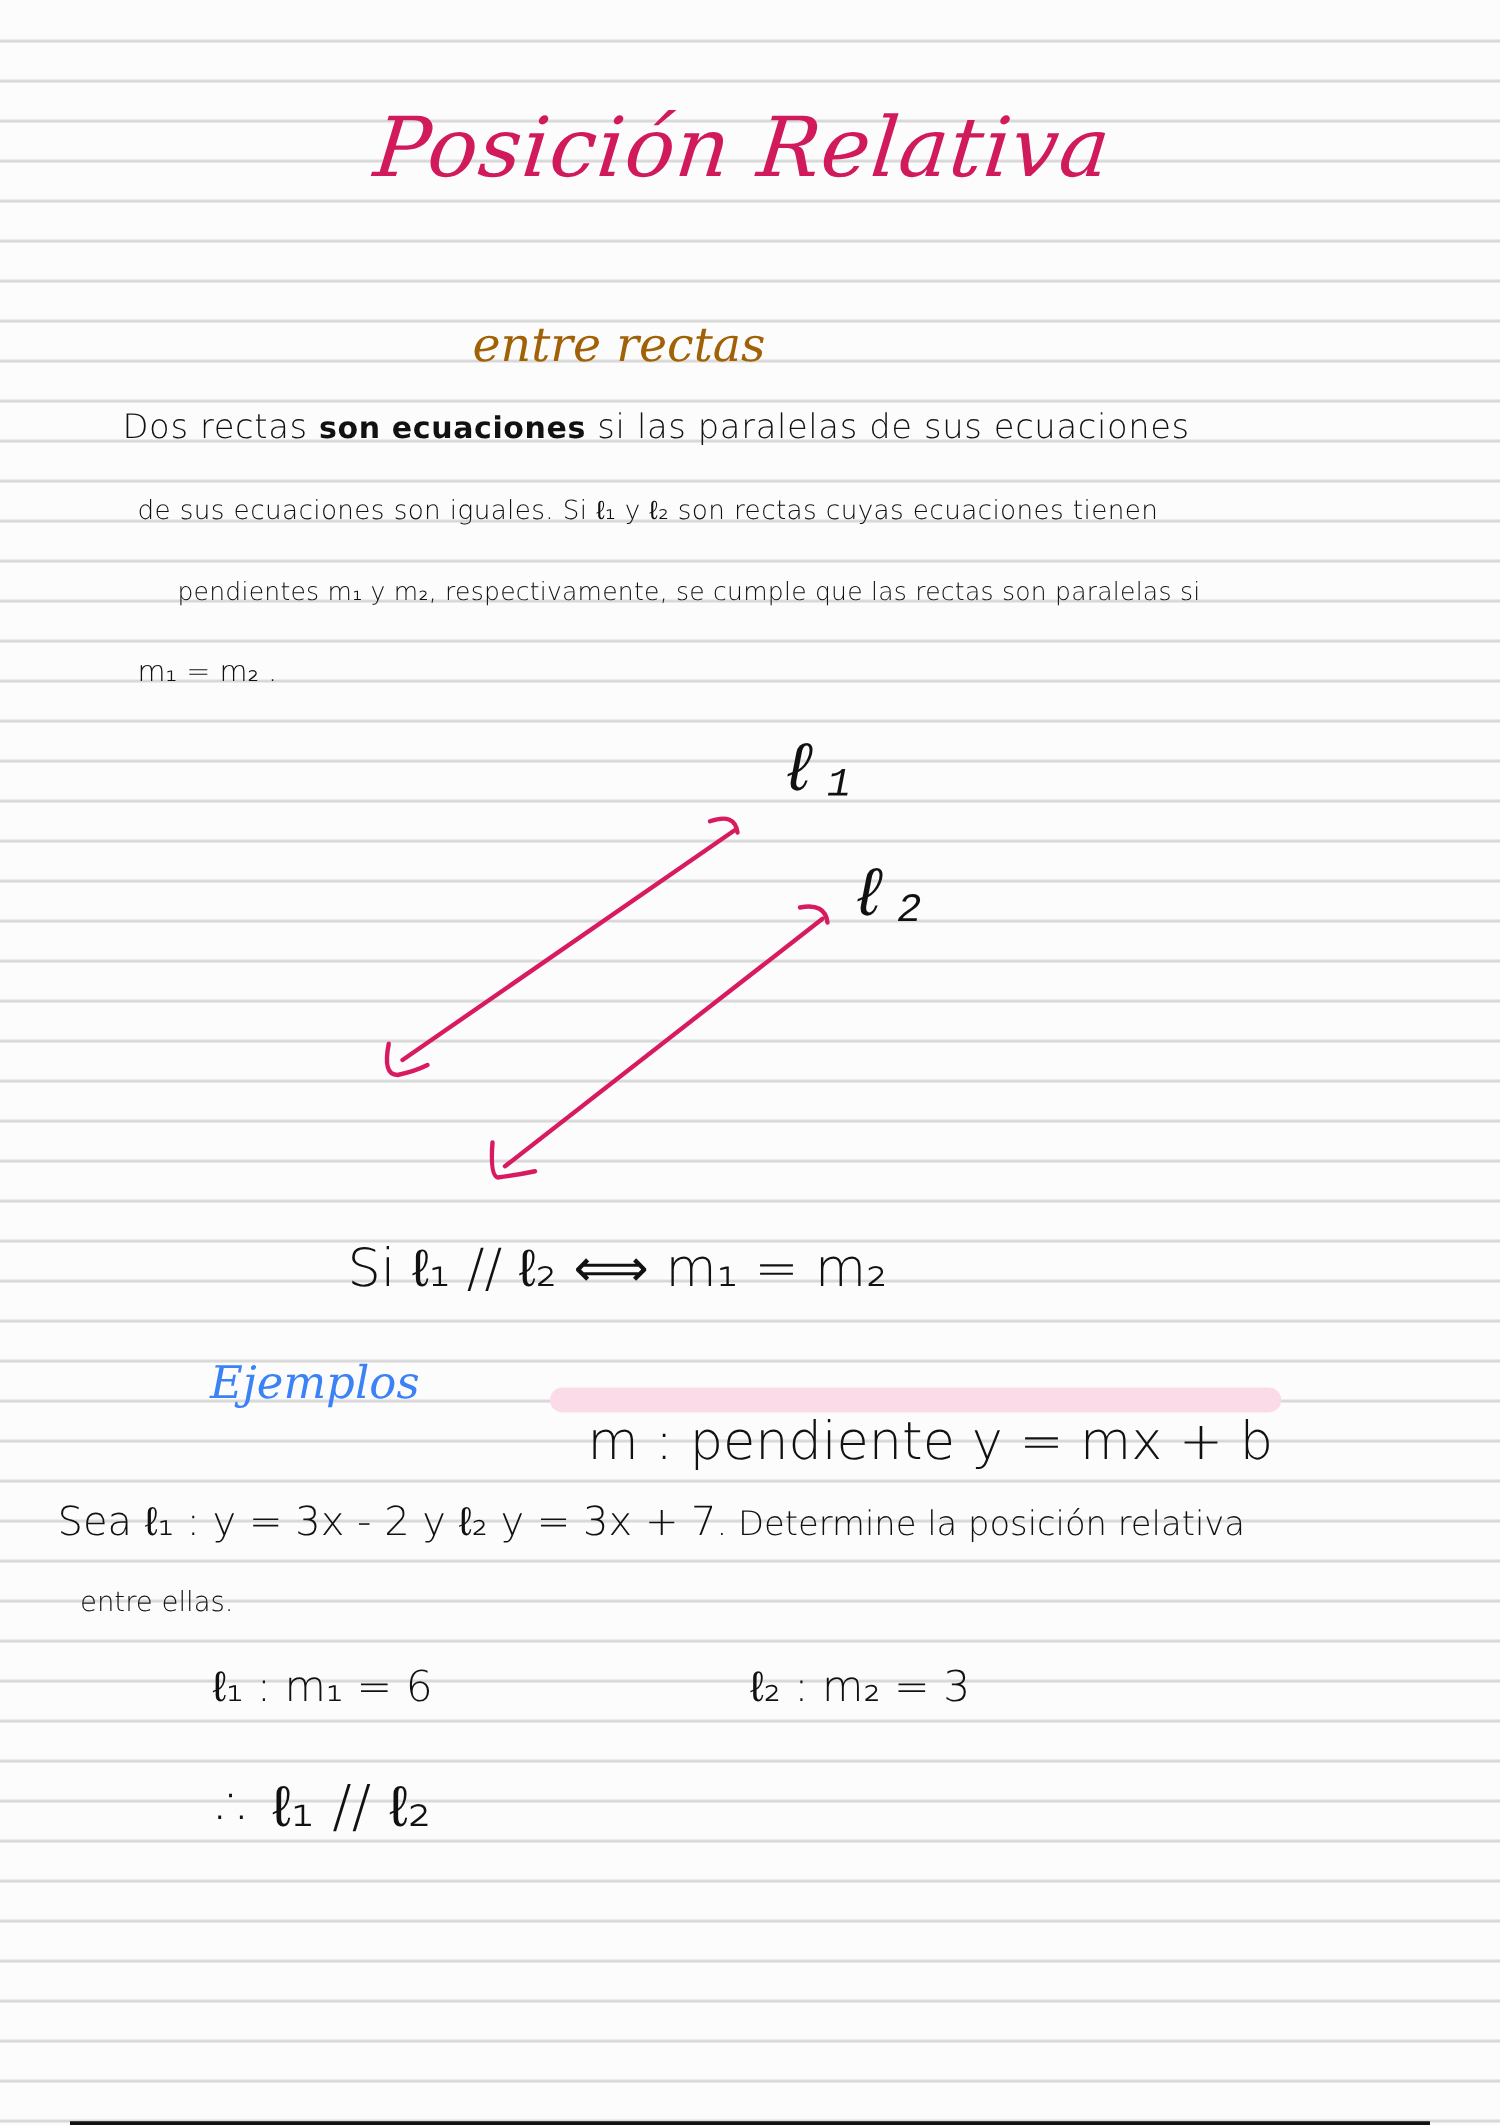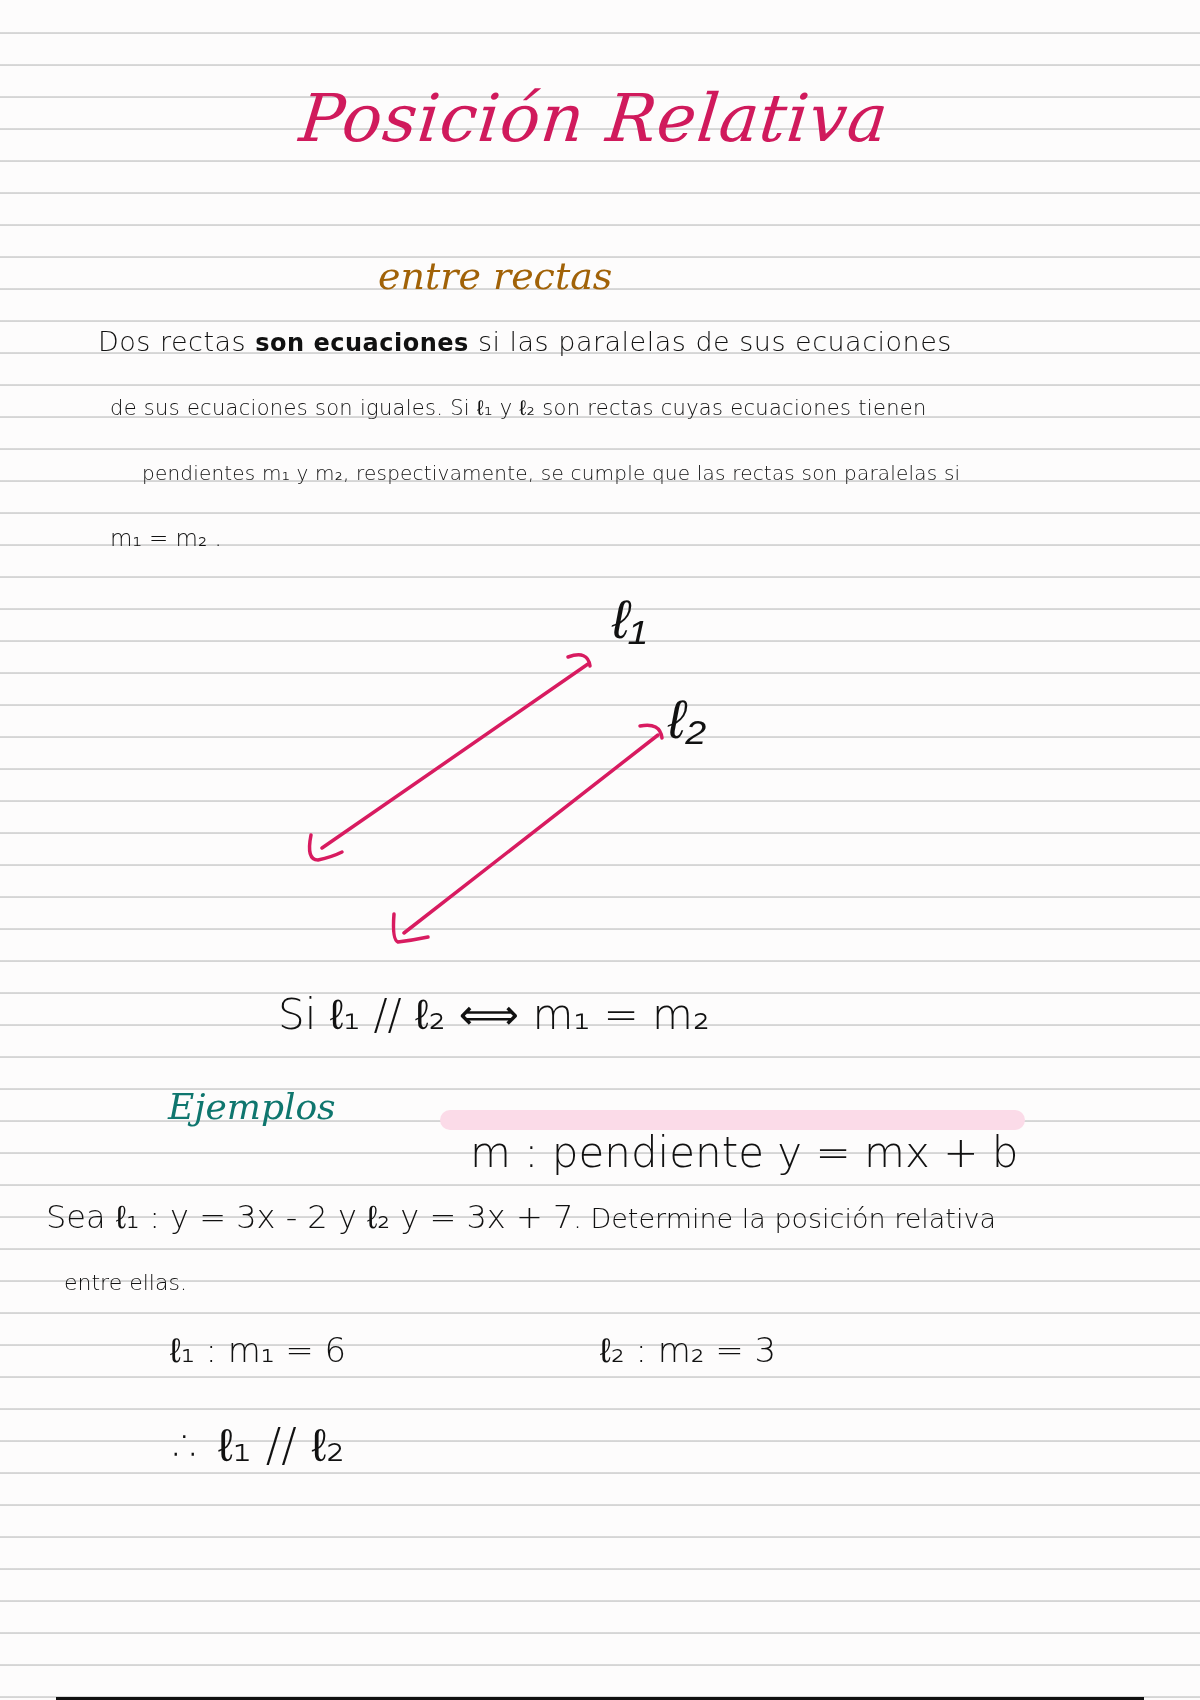--- a/index.html
+++ b/index.html
@@ -23,26 +23,26 @@
   .subtitle {
     font-family: "DejaVu Serif", serif; font-style: italic;
     color: #a16207; font-size: 38px; left: 378px; top: 214px; margin-top: 40px;
   }
   .hand { font-family: "DejaVu Sans", sans-serif; font-weight: 300; }
   .p1 { left: 98px; top: 326px; font-size: 27px; letter-spacing: 0.5px; }
   .p1 .bold { font-weight: bold; font-size: 24px; }
   .p2 { left: 110px; top: 396px; font-size: 21px; letter-spacing: 0.3px; }
   .p3 { left: 110px; top: 461px; font-size: 20px; letter-spacing: 0.2px; margin-left: 32px; }
   .p4 { left: 110px; top: 525px; font-size: 23px; }
-  .script { font-family: Liberation Sans, sans-serif; font-style: italic; }
+  .script { font-family: Liberation Mono, monospace; font-style: italic; margin-left: 11px; }
   .label-l1 { left: 612px; top: 588px; font-size: 54px; }
   .label-l2 { left: 668px; top: 688px; font-size: 54px; }
   .equiv { left: 278px; top: 990px; font-size: 42px; }
   .ejemplos {
-    left: 168px; top: 1086px; font-size: 36px; color: #0f766e;
+    left: 168px; top: 1086px; font-size: 36px; color: #3b82f6;
     font-family: "DejaVu Serif", serif; font-style: italic;
   }
   .highlight {
     position: absolute; left: 440px; top: 1110px; width: 585px; height: 20px;
     background: #fbdbe8; border-radius: 10px;
   }
   .pendiente { left: 470px; top: 1104px; font-size: 42px; margin-top: 24px; }
   .sea { left: 46px; top: 1198px; font-size: 32px; }
   .sea .sm { font-size: 27px; }
   .entre { left: 64px; top: 1270px; font-size: 22px; }

